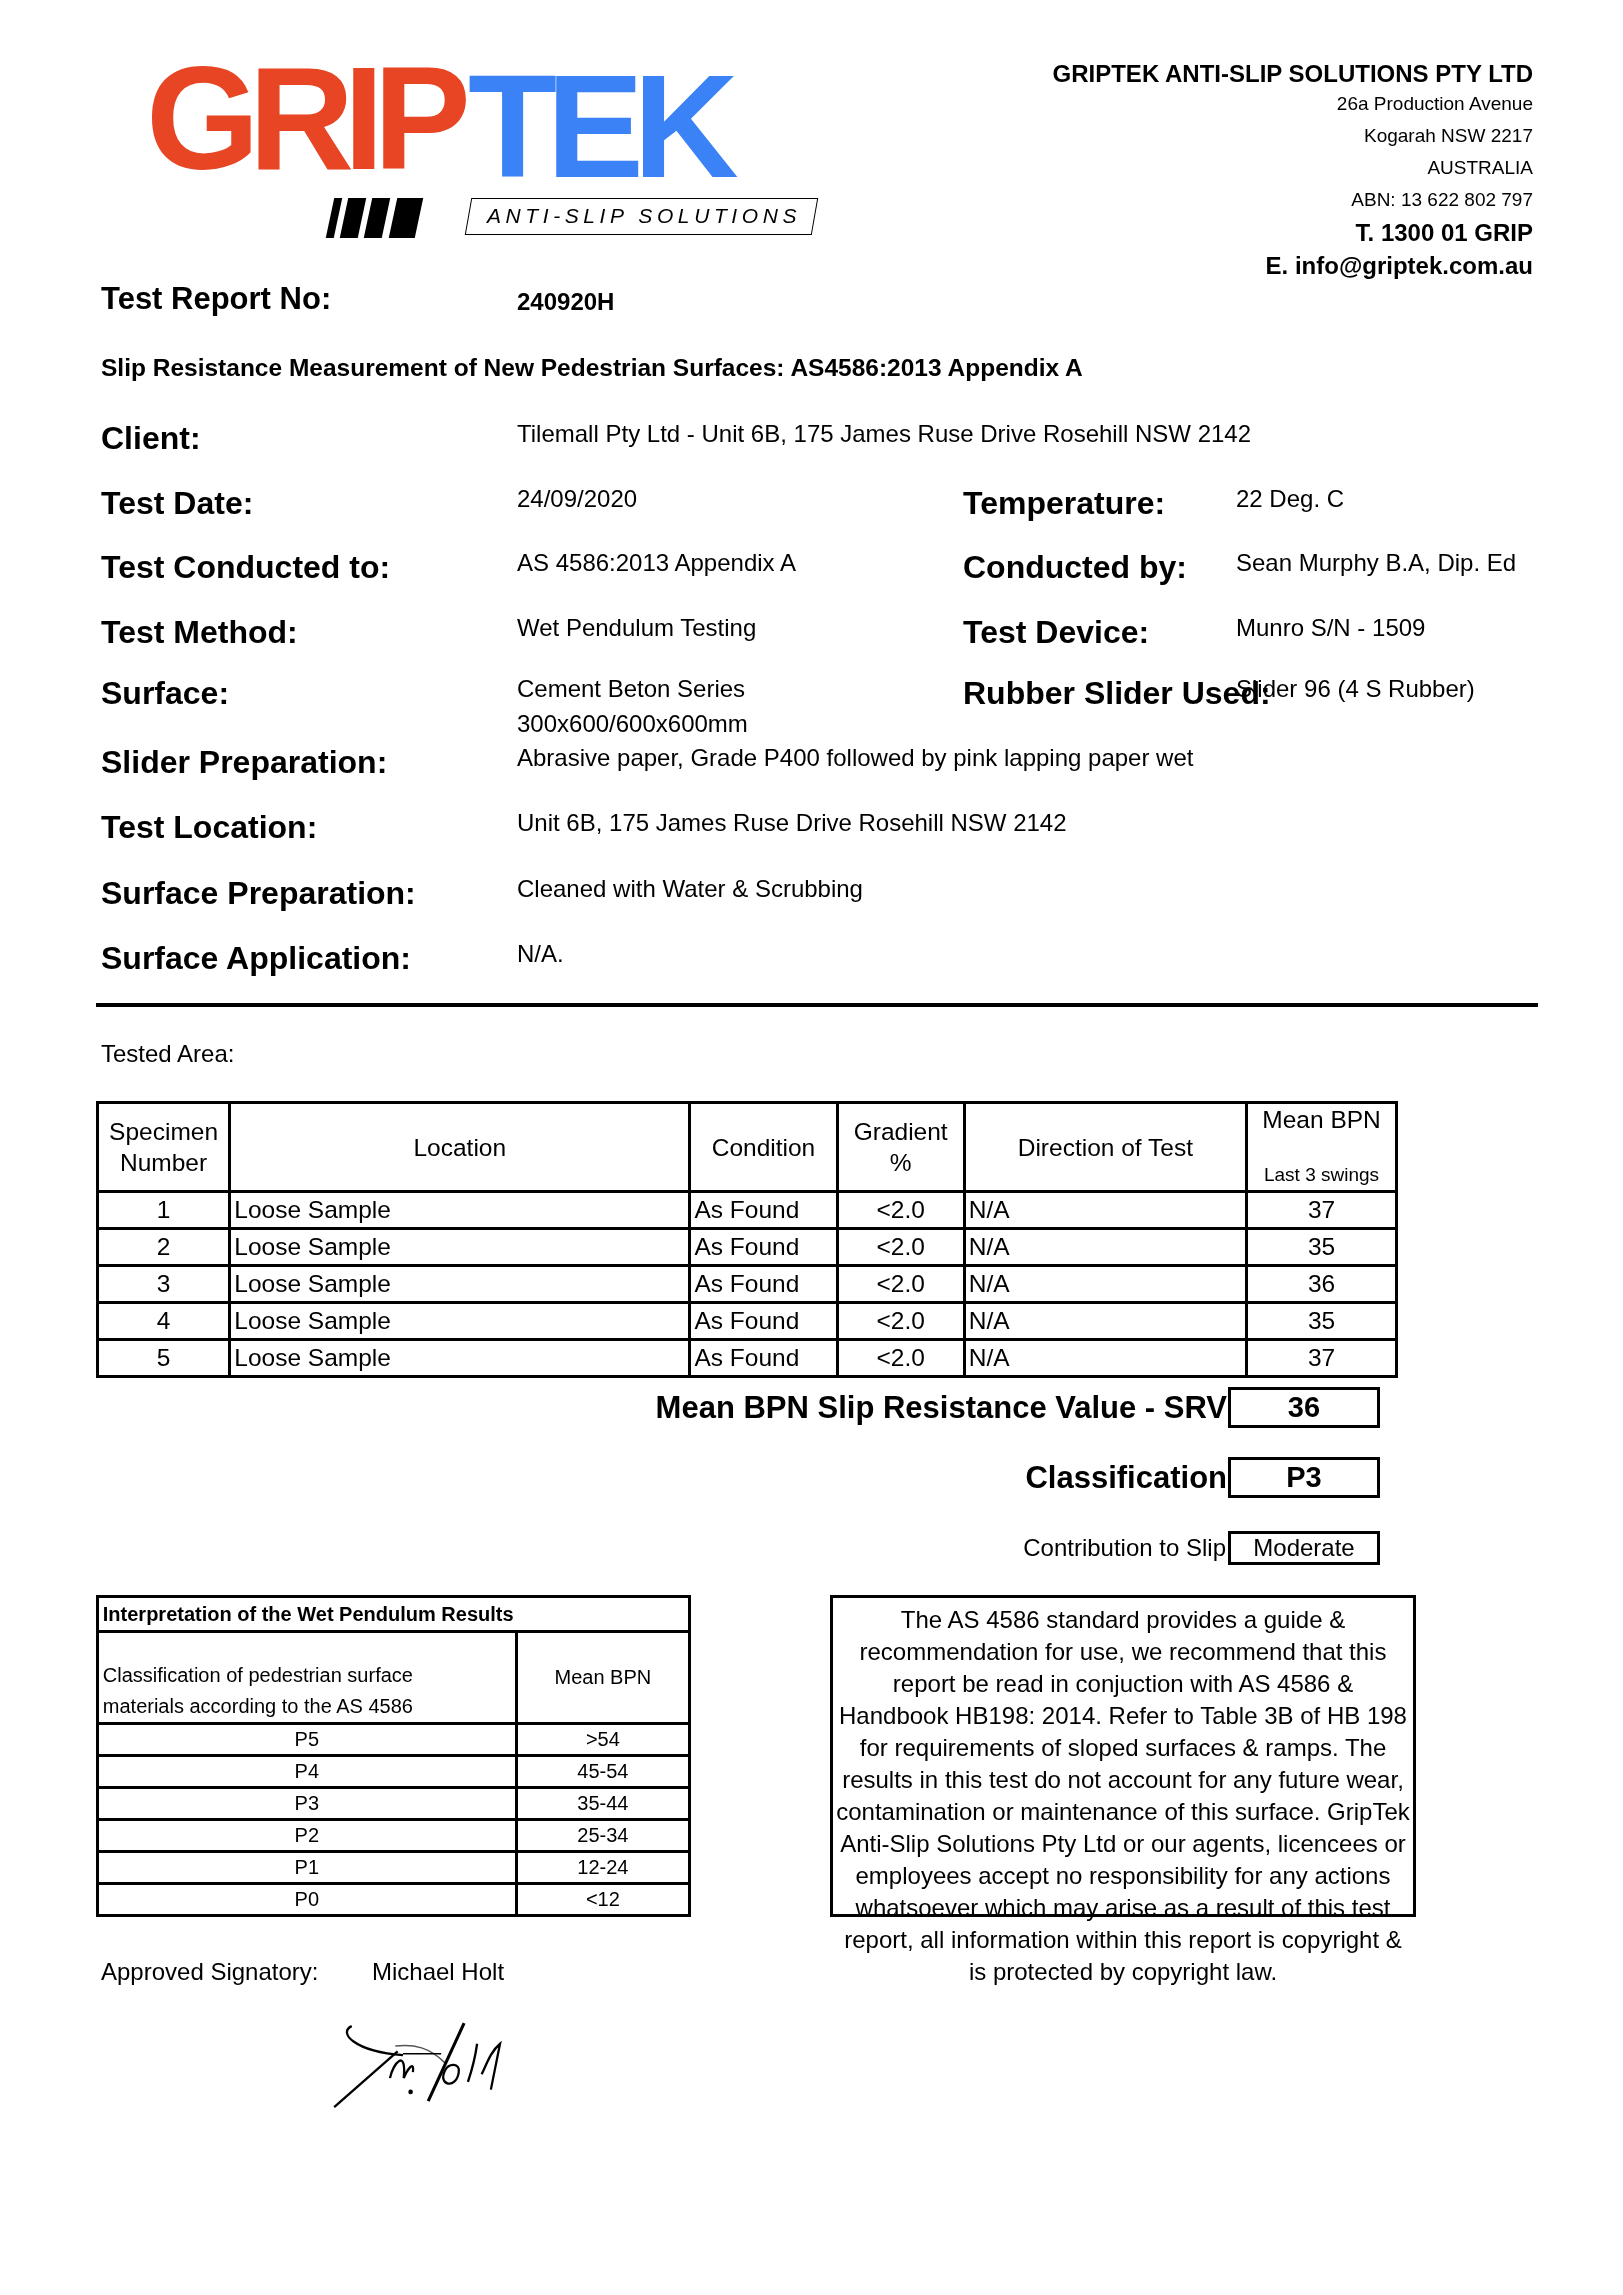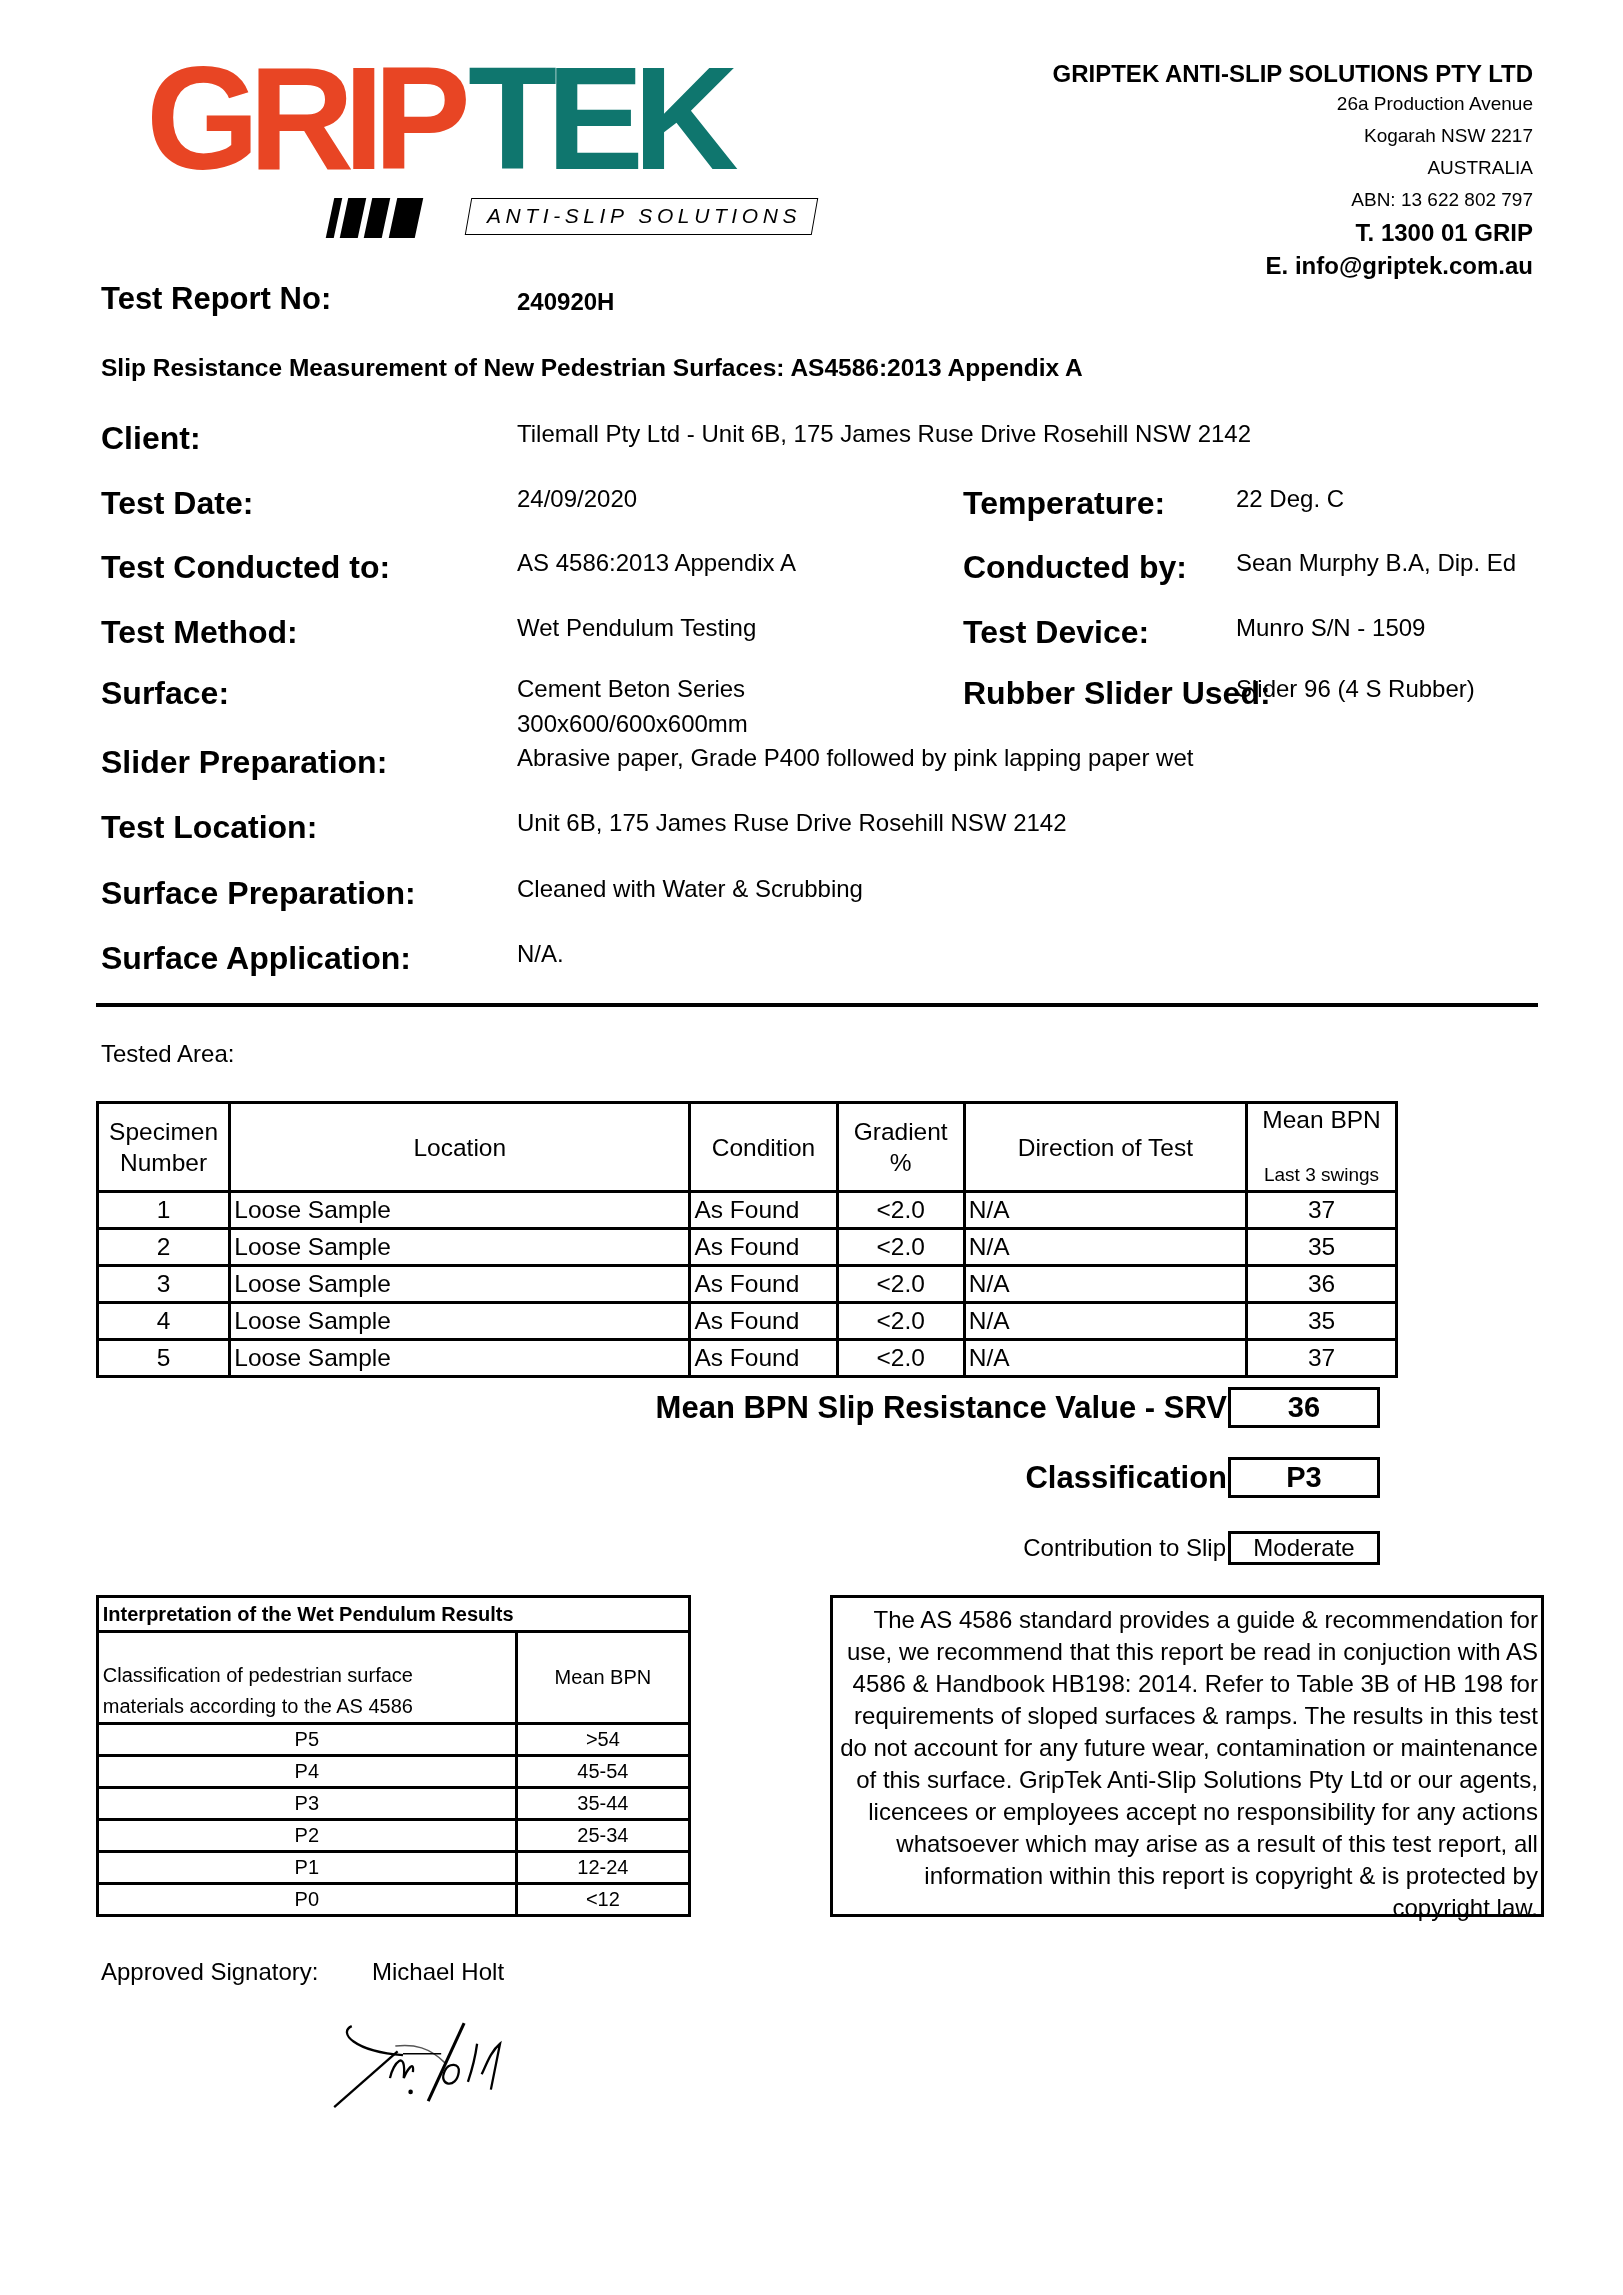--- a/index.html
+++ b/index.html
@@ -5,22 +5,22 @@
   html, body { margin: 0; padding: 0; background: #ffffff; }
   body { width: 1624px; height: 2295px; position: relative; overflow: hidden;
          font-family: "Liberation Sans", sans-serif; color: #000; }
   .abs { position: absolute; white-space: nowrap; }
 
   
   .logo { position: absolute; left: 146px; top: 54px; width: 690px; height: 192px; }
   .logo-grip { position: absolute; left: 0; top: 0; font-family: "Liberation Sans", sans-serif;
                font-weight: 900; font-size: 146px; line-height: 130px; letter-spacing: -10.7px;
                color: #e84524; transform: scaleX(1.0); transform-origin: left; }
-  .logo-tek { position: absolute; left: 322px; top: 0; font-weight: 900; font-size: 146px;
-              line-height: 130px; letter-spacing: -10.7px; color: #0f766e; }
+  .logo-tek { position: absolute; left: 322px; top: 8px; font-weight: 900; font-size: 146px;
+              line-height: 130px; letter-spacing: -10.7px; color: #3b82f6; }
   .logo-bars { position: absolute; left: 184px; top: 144px; height: 40px; display: flex; gap: 6.1px; }
   .logo-bar { width: 7.7px; height: 40px; background: #000; transform: skewX(-12deg); }
   .logo-bar.w { width: 18.4px; }
   .logo-tagbox { position: absolute; left: 322px; top: 144px; width: 345px; height: 35px;
                  border: 1.5px solid #000; transform: skewX(-10deg); }
   .logo-tag { position: absolute; left: 337px; top: 150px; width: 322px; text-align: center;
               font-size: 21px; letter-spacing: 4.6px; font-style: italic; }
 
   
   .company { position: absolute; right: 91px; top: 60px; text-align: right; }
@@ -38,22 +38,22 @@
   table.results td, table.results th { border: 3.1px solid #000; padding: 0 3.1px; height: 34px; font-weight: normal; }
   table.results th { line-height: 31px; height: 63px; }
   .sub { font-size: 19px; margin-top: 24px; }
 
   .summary-label { position: absolute; font-weight: bold; text-align: right; }
   .summary-box { position: absolute; border: 3.1px solid #000; text-align: center; box-sizing: border-box; }
 
   table.interp { position: absolute; left: 96px; top: 1595px; border-collapse: collapse; font-size: 20px; }
   table.interp td { border: 3.1px solid #000; height: 29px; padding: 0 3.8px; text-align: center; line-height: 29px; }
 
-  .disclaimer { position: absolute; left: 830px; top: 1595px; width: 714px; height: 322px;
-                border: 3.1px solid #000; box-sizing: border-box; text-align: right;
+  .disclaimer { position: absolute; left: 830px; top: 1595px; width: 586px; height: 322px;
+                border: 3.1px solid #000; box-sizing: border-box; text-align: center;
                 font-size: 24px; line-height: 32px; padding: 6.1px 3.1px; }
 </style>
 </head>
 <body>
 
 <div class="logo">
   <div class="logo-grip">GRIP</div>
   <div class="logo-tek">TEK</div>
   <div class="logo-bars">
     <div class="logo-bar"></div>

